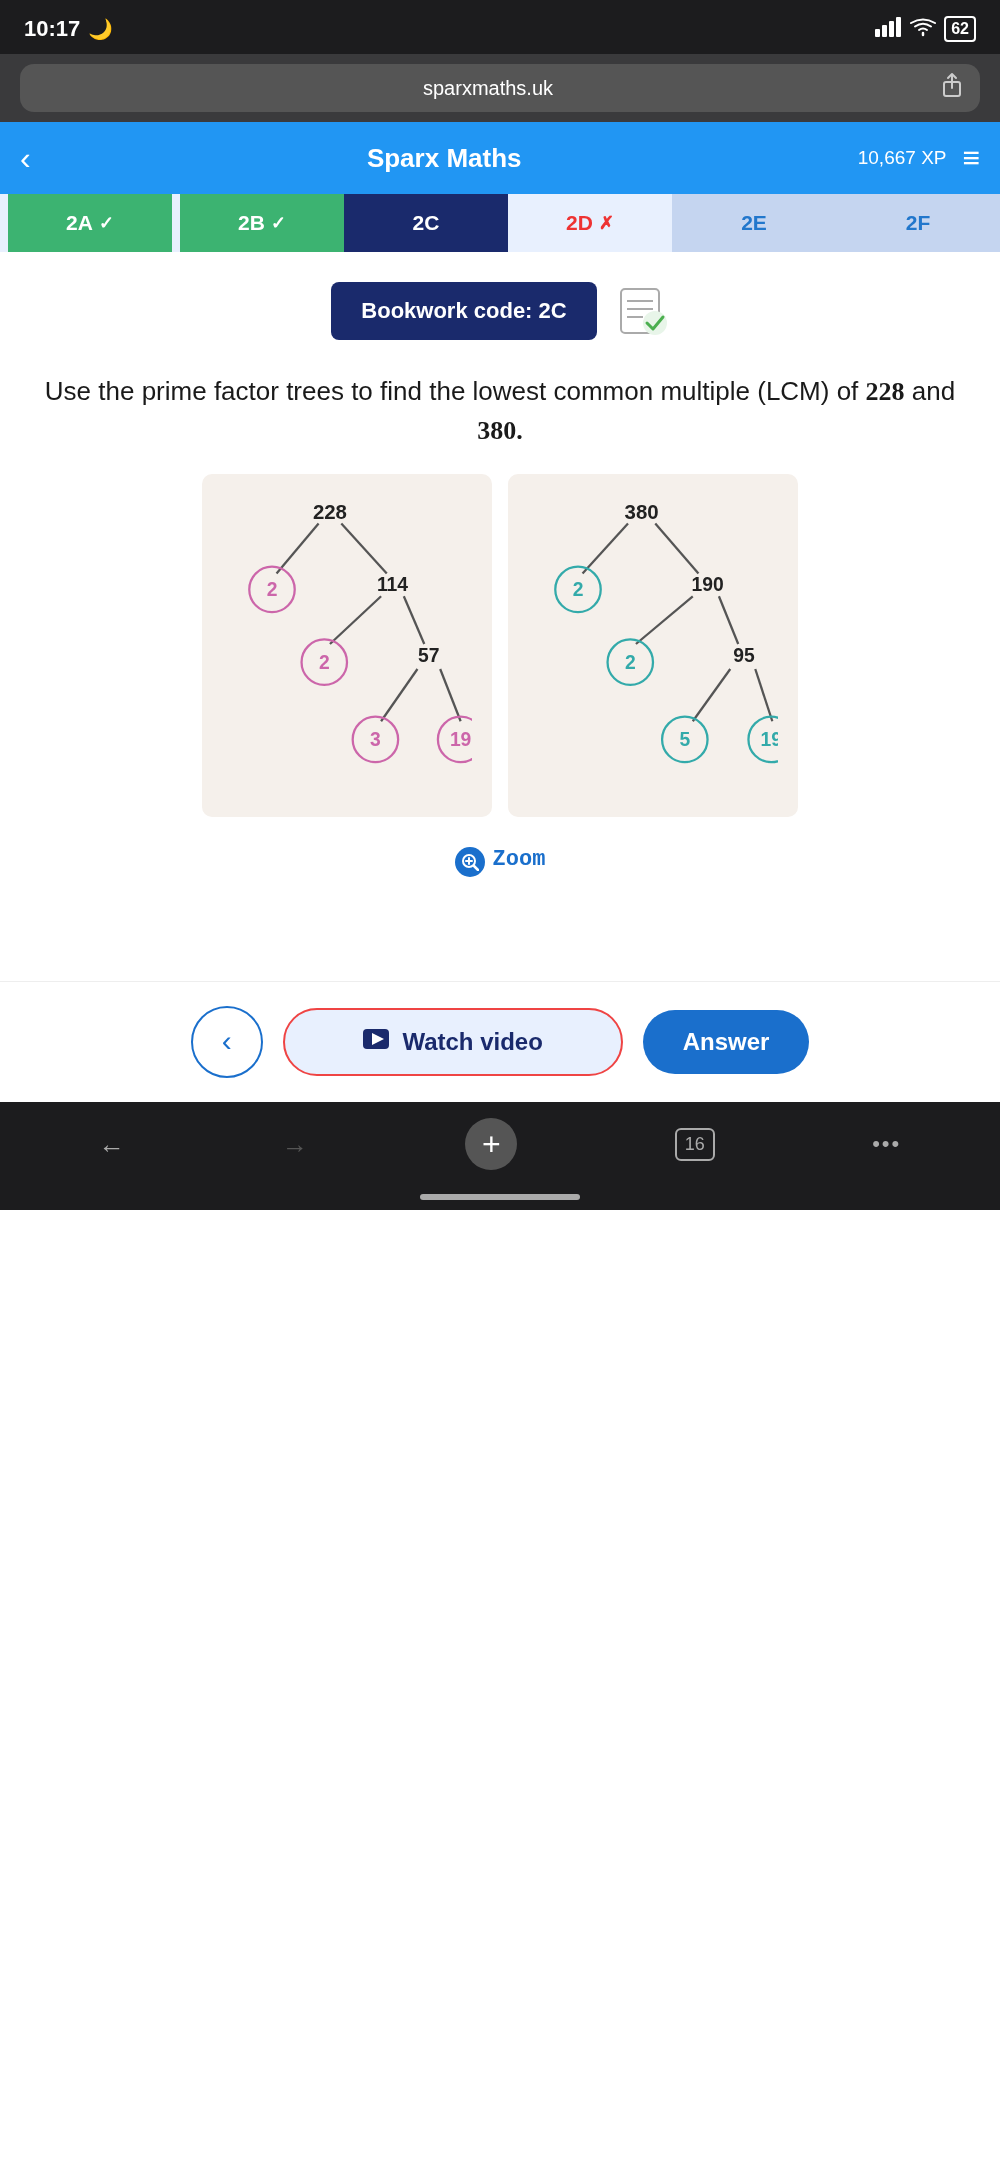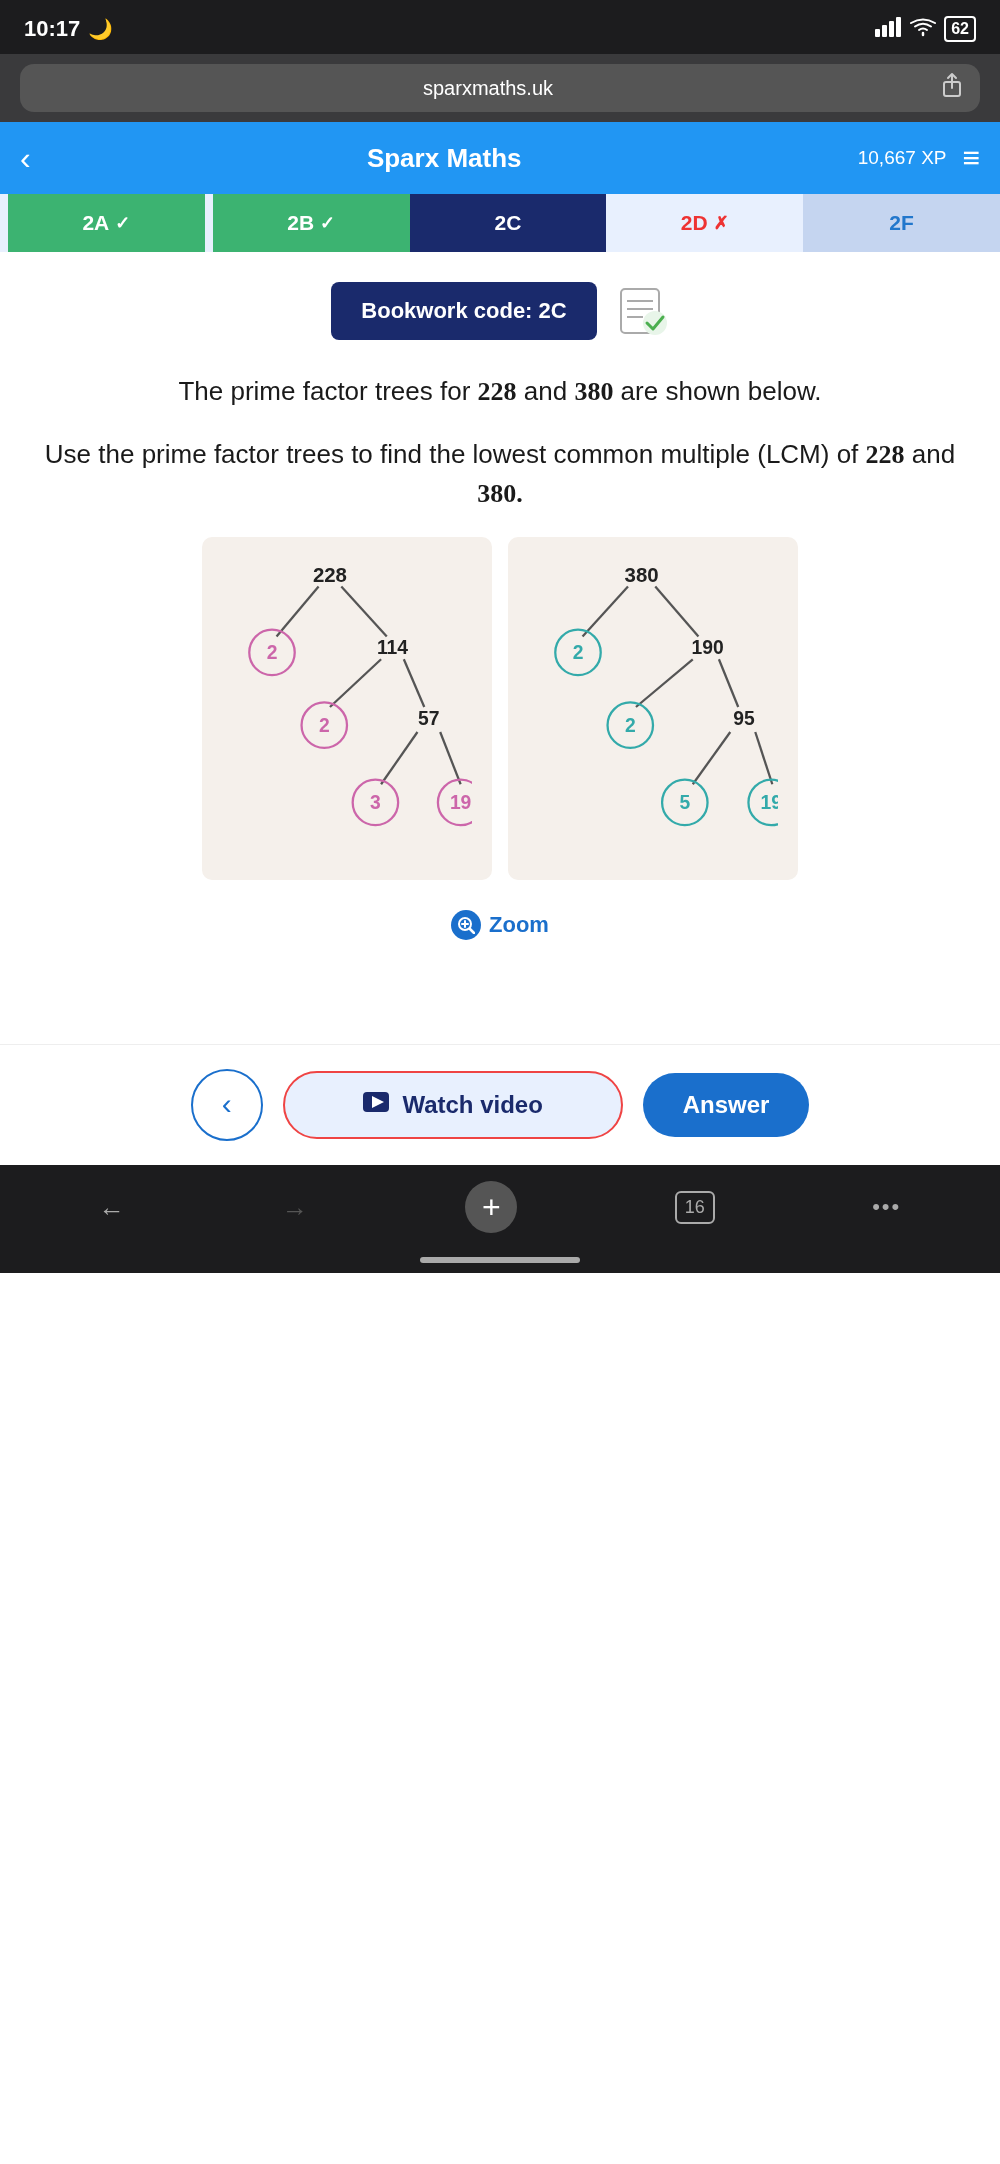--- a/index.html
+++ b/index.html
@@ -200,28 +200,28 @@
     }
 
     
     .zoom-row {
       display: flex;
       justify-content: center;
       margin-bottom: 24px;
     }
     .zoom-btn {
       display: flex;
-      align-items: center;
       gap: 8px;
       color: #1a6fcc;
       font-size: 22px;
       font-weight: 600;
       cursor: pointer;
       background: none;
       border: none;
+      font-family: Liberation Mono, monospace;
     }
     .zoom-plus-icon {
       width: 30px;
       height: 30px;
       background: #1a6fcc;
       border-radius: 50%;
       display: flex;
       align-items: center;
       justify-content: center;
       color: #fff;
@@ -397,20 +397,23 @@
   <div class="tab tab-completed">
     <span>2B</span>
     <span class="tab-check">✓</span>
   </div>
   <div class="tab tab-active">
     <span>2C</span>
   </div>
   <div class="tab tab-error">
     <span>2D</span>
     <span class="tab-x">✗</span>
+  </div>
+  <div class="tab tab-inactive">
+    <span>2E</span>
   </div>
   <div class="tab tab-inactive">
     <span>2F</span>
   </div>
 </div>
 
 <div class="main-content">
 
   <div class="bookwork-row">
     <div class="bookwork-badge">Bookwork code: 2C</div>
@@ -419,23 +422,20 @@
         <rect x="4" y="4" width="38" height="44" rx="4" fill="white" stroke="#aaa" stroke-width="2"></rect>
         <line x1="10" y1="16" x2="36" y2="16" stroke="#aaa" stroke-width="2"></line>
         <line x1="10" y1="24" x2="36" y2="24" stroke="#aaa" stroke-width="2"></line>
         <line x1="10" y1="32" x2="26" y2="32" stroke="#aaa" stroke-width="2"></line>
         <circle cx="38" cy="38" r="12" fill="#e8f5e9"></circle>
         <path d="M30 38 L36 44 L46 32" stroke="#4CAF50" stroke-width="3" fill="none" stroke-linecap="round" stroke-linejoin="round"></path>
       </svg>
     </div>
   </div>
 
-  <div class="question-text">
-    The prime factor trees for <span class="serif-num">228</span> and <span class="serif-num">380</span> are shown below.
-  </div>
 
   <div class="question-text">
     Use the prime factor trees to find the lowest common multiple (LCM) of <span class="serif-num">228</span> and <span class="serif-num">380.</span>
   </div>
 
   <div class="trees-container">
 
     <div class="tree-box">
       <svg class="tree-svg" viewBox="0 0 220 260">
 

